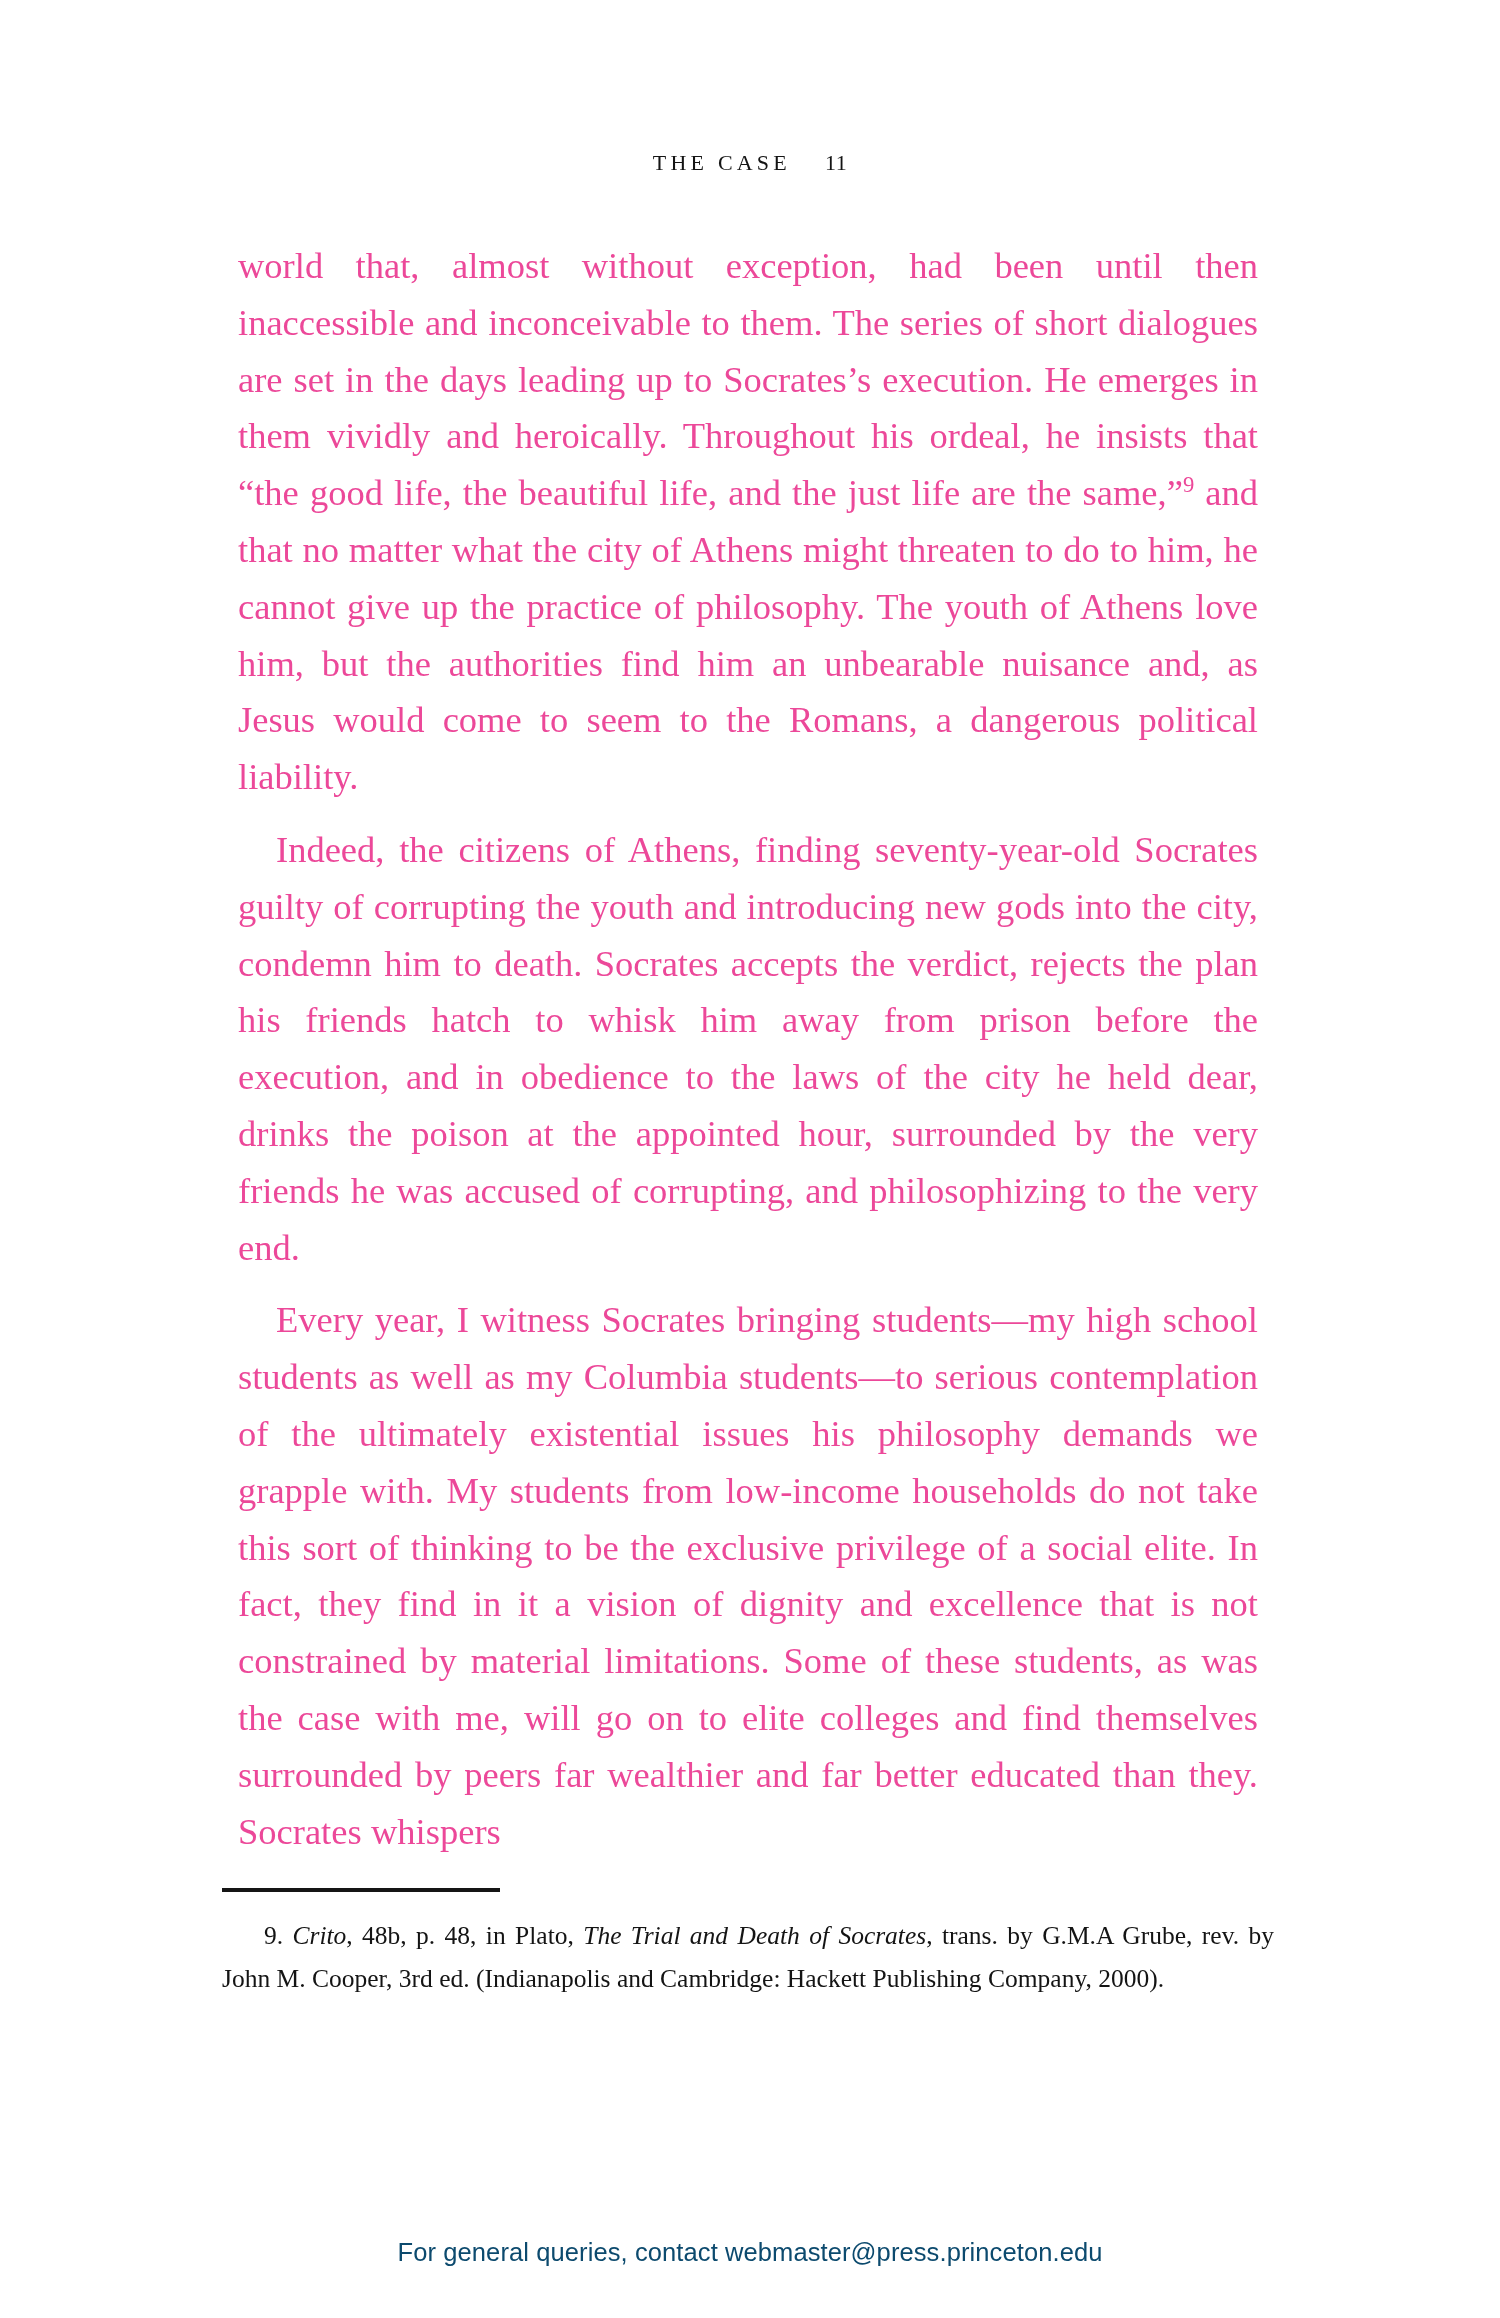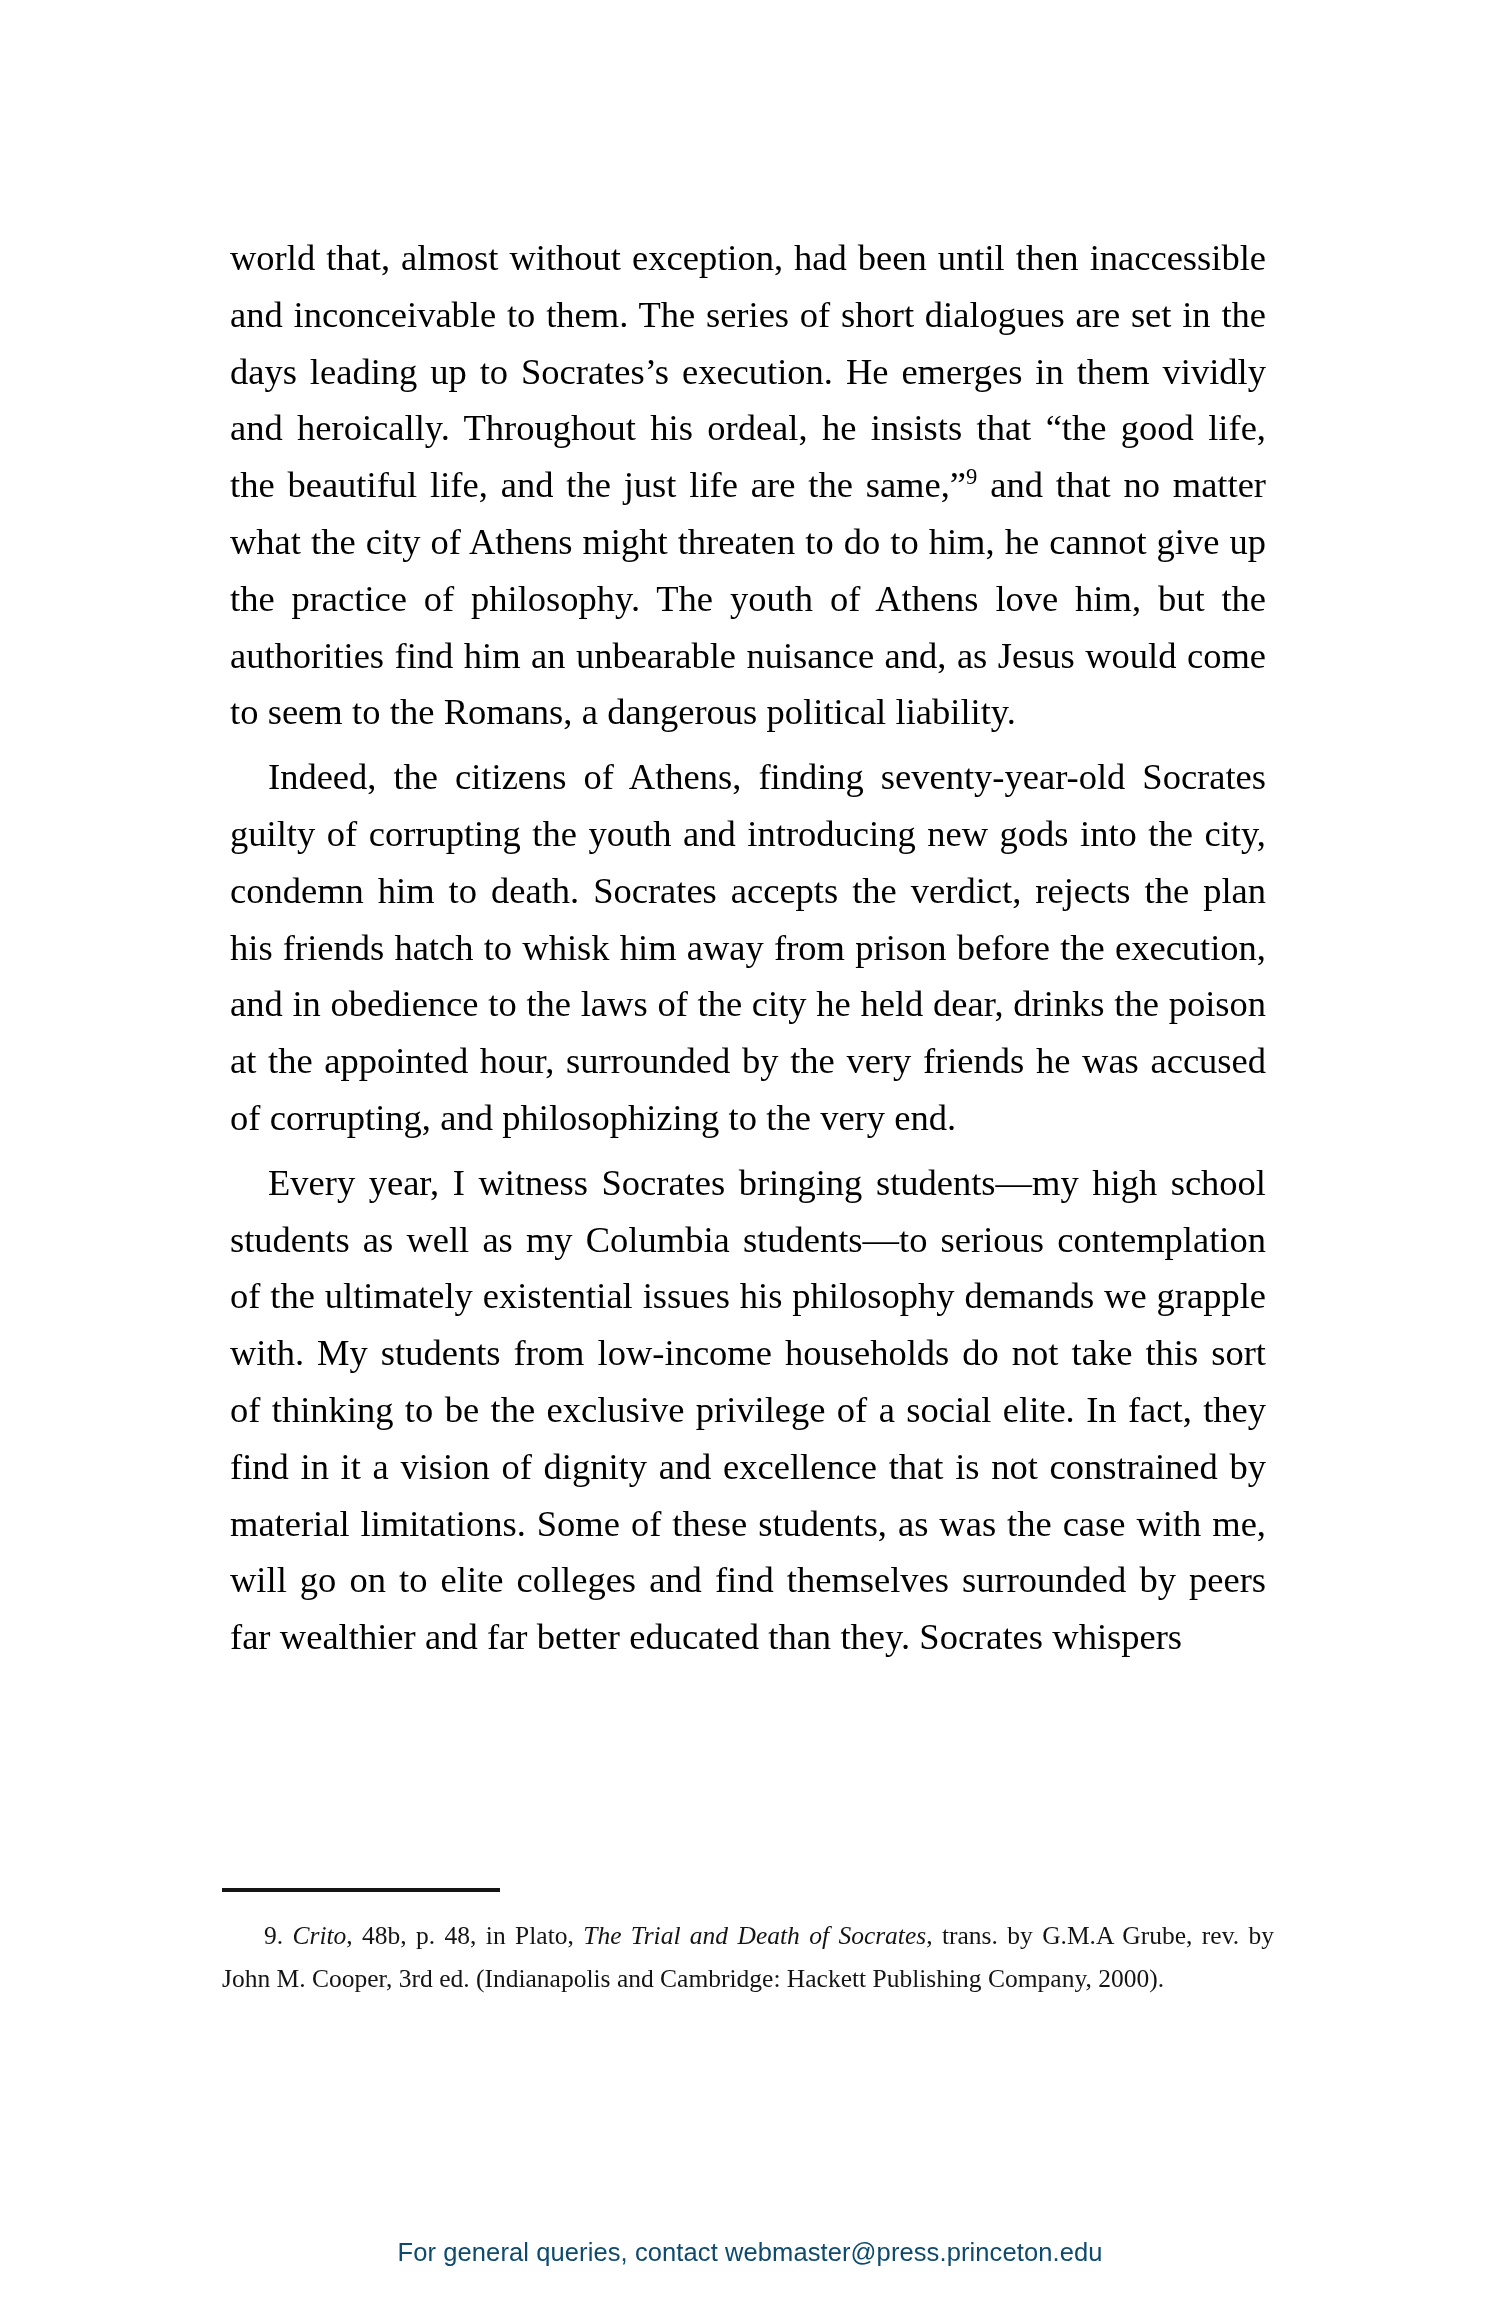--- a/index.html
+++ b/index.html
@@ -58,26 +58,26 @@
   }
 
   
   .body-column {
     position: absolute;
     left: 222px;
     top: 222px;
     width: 1052px;
   }
   .body-paragraph {
-    margin: 8px;
+    margin: 16px;
     font-size: 36.5px;
     line-height: 56.8px;
     text-align: justify;
     text-justify: inter-word;
-    color: #000000;
+    color: #ec4899;
     hyphens: manual;
     word-spacing: 0.2px;
   }
   .body-paragraph + .body-paragraph {
     text-indent: 38px;
   }
   .fn-ref {
     font-size: 0.62em;
     vertical-align: super;
     line-height: 0;
@@ -118,20 +118,23 @@
     color: #0c4a6e;
     letter-spacing: 0.1px;
   }
 </style>
 </head>
 <body>
 
 <div class="page">
 
 
+  <div class="running-head">
+    <span class="rh-title">THE CASE</span><span class="rh-page">11</span>
+  </div>
 
   <div class="body-column">
 
     <p class="body-paragraph"><span>world that, almost without exception, had been until then inaccessible and inconceivable to them. The series of short dialogues are set in the days leading up to Socrates’s execution. He emerges in them vividly and heroically. Throughout his ordeal, he insists that “the good life, the beautiful life, and the just life are the same,”</span><sup class="fn-ref">9</sup><span> and that no matter what the city of Athens might threaten to do to him, he cannot give up the practice of philosophy. The youth of Athens love him, but the authorities find him an unbearable nuisance and, as Jesus would come to seem to the Romans, a dangerous political liability.</span></p>
 
     <p class="body-paragraph">Indeed, the citizens of Athens, finding seventy-year-old Socrates guilty of corrupting the youth and introducing new gods into the city, condemn him to death. Socrates accepts the verdict, rejects the plan his friends hatch to whisk him away from prison before the execution, and in obedience to the laws of the city he held dear, drinks the poison at the appointed hour, surrounded by the very friends he was accused of corrupting, and philosophizing to the very end.</p>
 
     <p class="body-paragraph">Every year, I witness Socrates bringing students—my high school students as well as my Columbia students—to serious contemplation of the ultimately existential issues his philosophy demands we grapple with. My students from low-income households do not take this sort of thinking to be the exclusive privilege of a social elite. In fact, they find in it a vision of dignity and excellence that is not constrained by material limitations. Some of these students, as was the case with me, will go on to elite colleges and find themselves surrounded by peers far wealthier and far better educated than they. Socrates whispers</p>
 
   </div>

